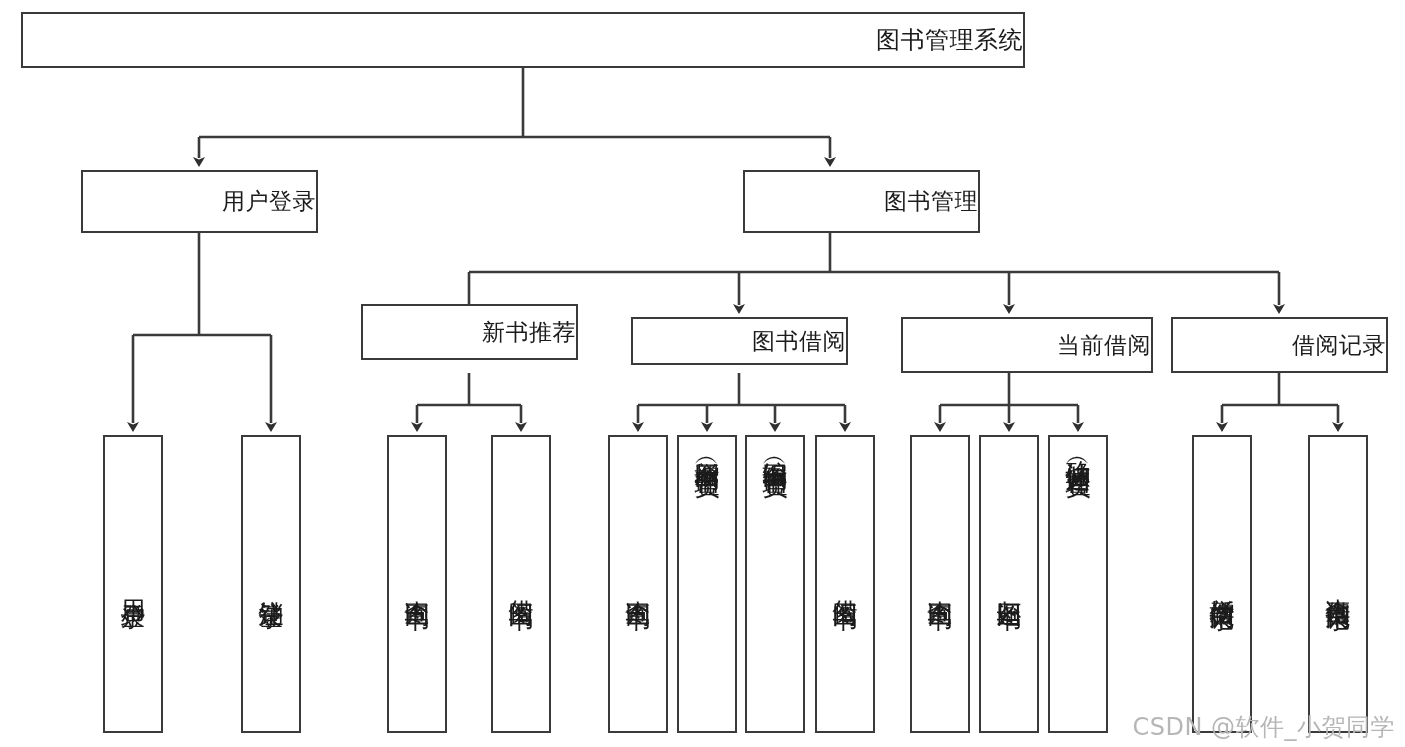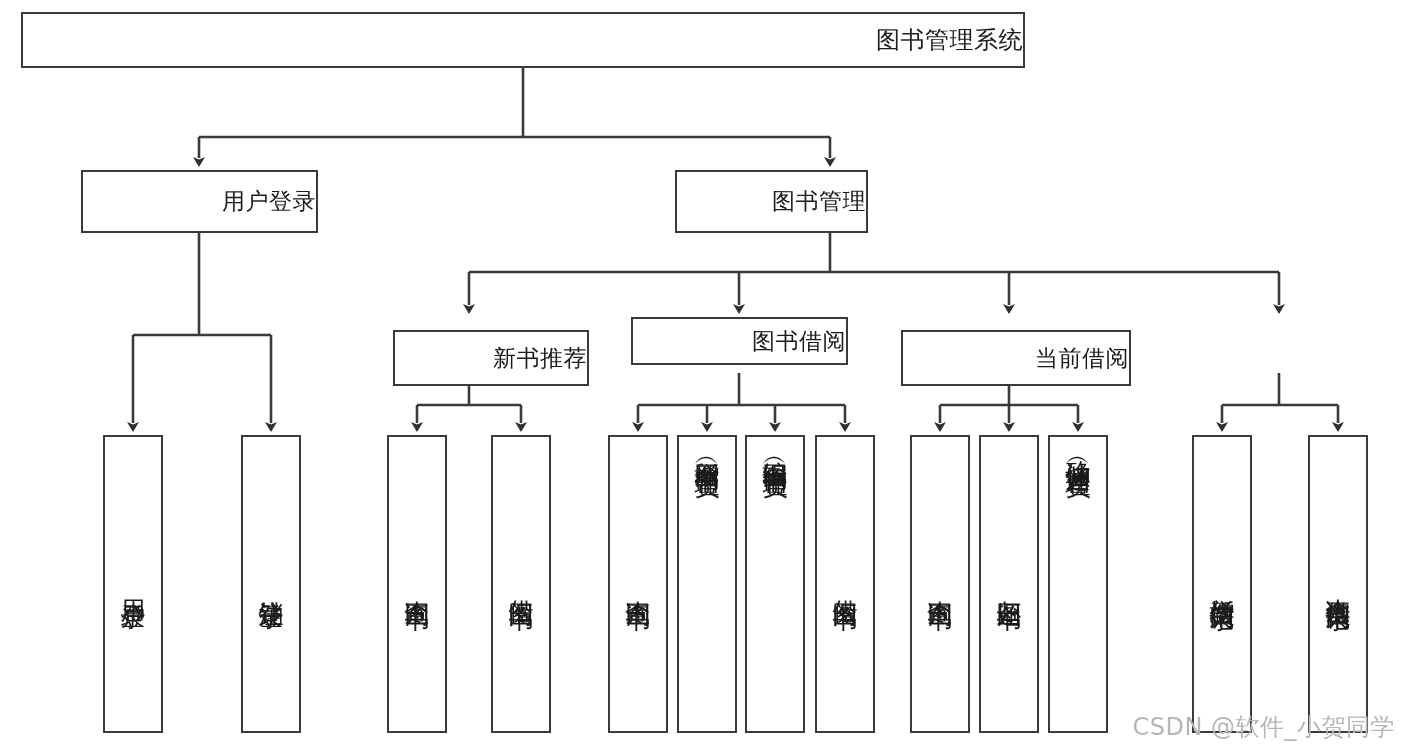--- a/index.html
+++ b/index.html
@@ -136,32 +136,35 @@
     </g>
   </svg>
 
   <div class="node h root" style="left:21px; top:12px; width:1004px; height:56px;">
     <span class="label">图书管理系统</span>
   </div>
 
   <div class="node h" style="left:81px; top:170px; width:237px; height:63px;">
     <span class="label">用户登录</span>
   </div>
-  <div class="node h" style="left:675px; top:170px; width:193px; height:63px;">
+  <div class="node h" style="left:743px; top:170px; width:237px; height:63px;">
     <span class="label">图书管理</span>
   </div>
 
-  <div class="node h" style="left:361px; top:330px; width:196px; height:56px;margin-left:32px;">
+  <div class="node h" style="left:361px; top:304px; width:217px; height:56px;">
     <span class="label">新书推荐</span>
   </div>
   <div class="node h" style="left:631px; top:317px; width:217px; height:48px;padding-left:30px;">
     <span class="label">图书借阅</span>
   </div>
-  <div class="node h" style="left:901px; top:317px; width:230px; height:56px;margin-top:13px;">
+  <div class="node h" style="left:901px; top:317px; width:252px; height:56px;">
     <span class="label">当前借阅</span>
+  </div>
+  <div class="node h" style="left:1171px; top:317px; width:217px; height:56px;">
+    <span class="label">借阅记录</span>
   </div>
 
   <div class="node v center" style="left:103px; top:435px; width:60px; height:298px;">
     <span class="label">用户登录</span>
   </div>
   <div class="node v center" style="left:241px; top:435px; width:60px; height:298px;">
     <span class="label">注销登录</span>
   </div>
 
   <div class="node v center" style="left:387px; top:435px; width:60px; height:298px;">

